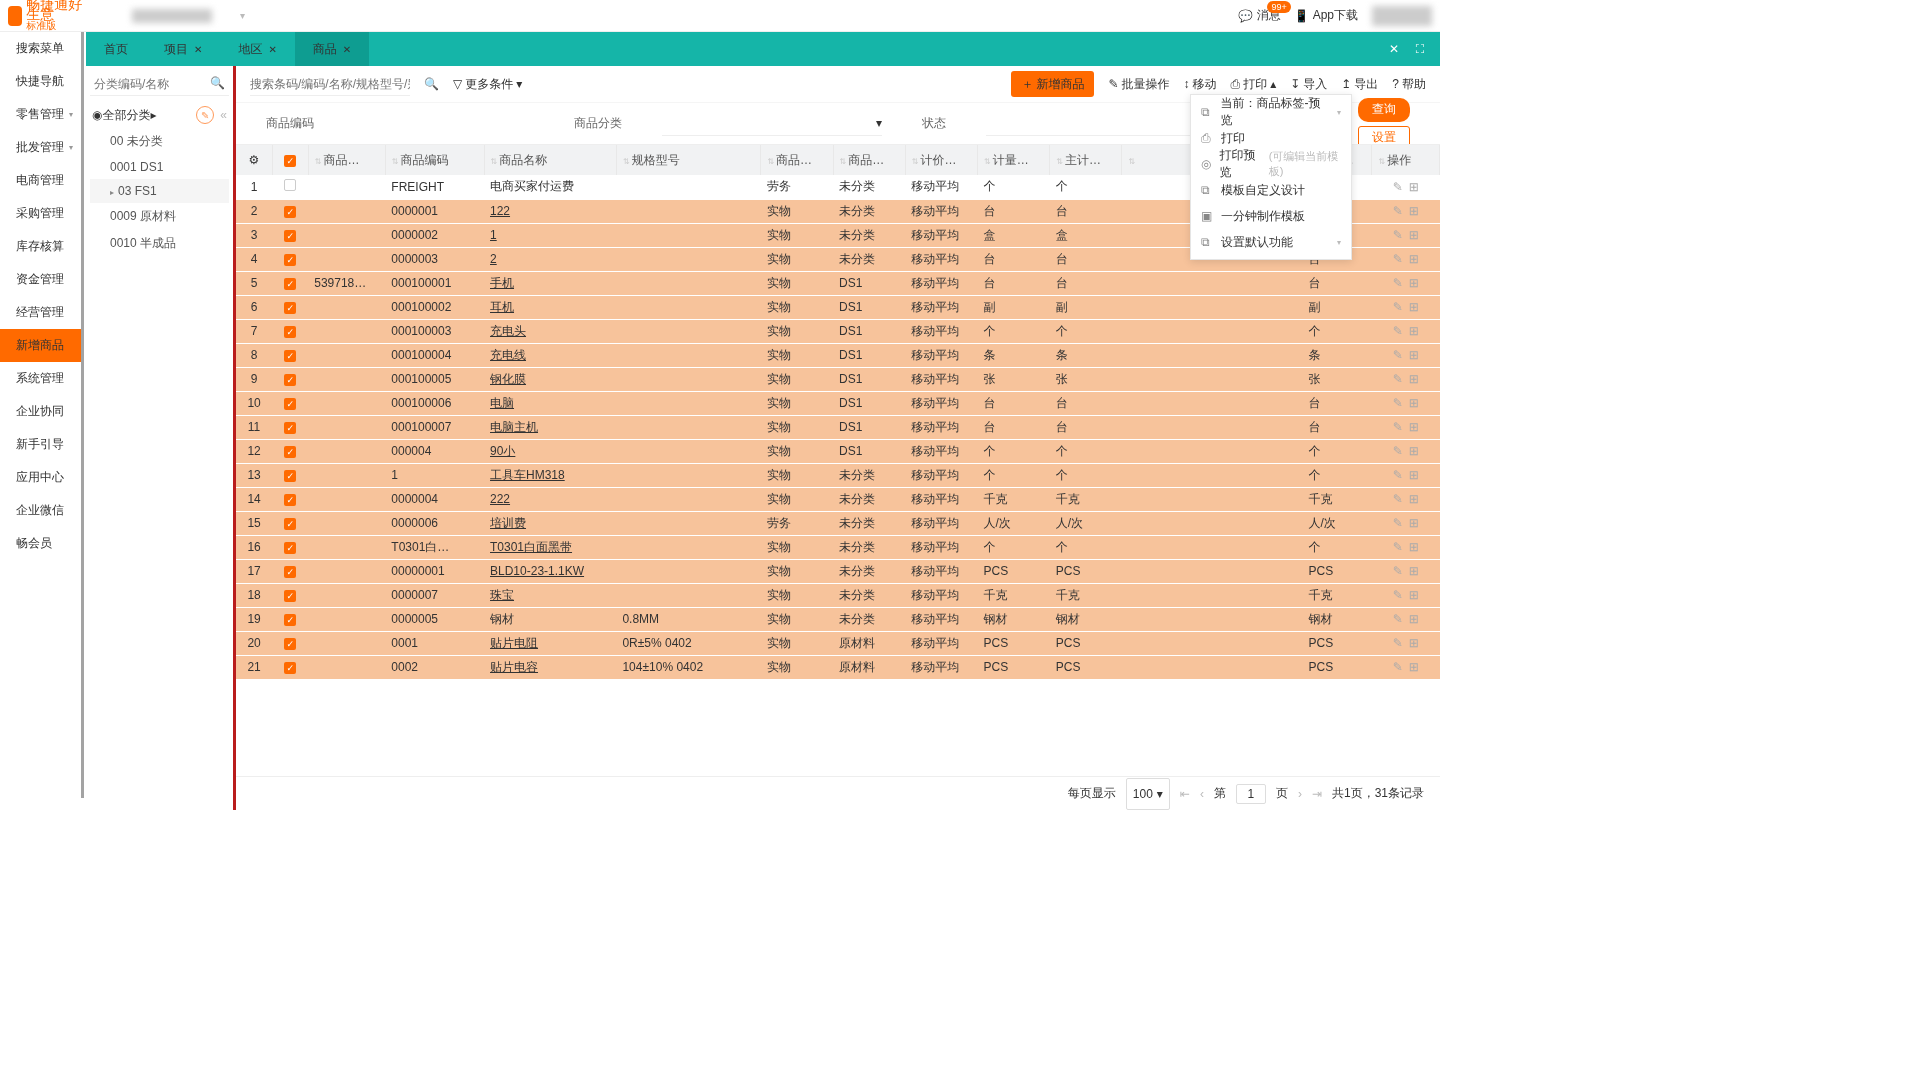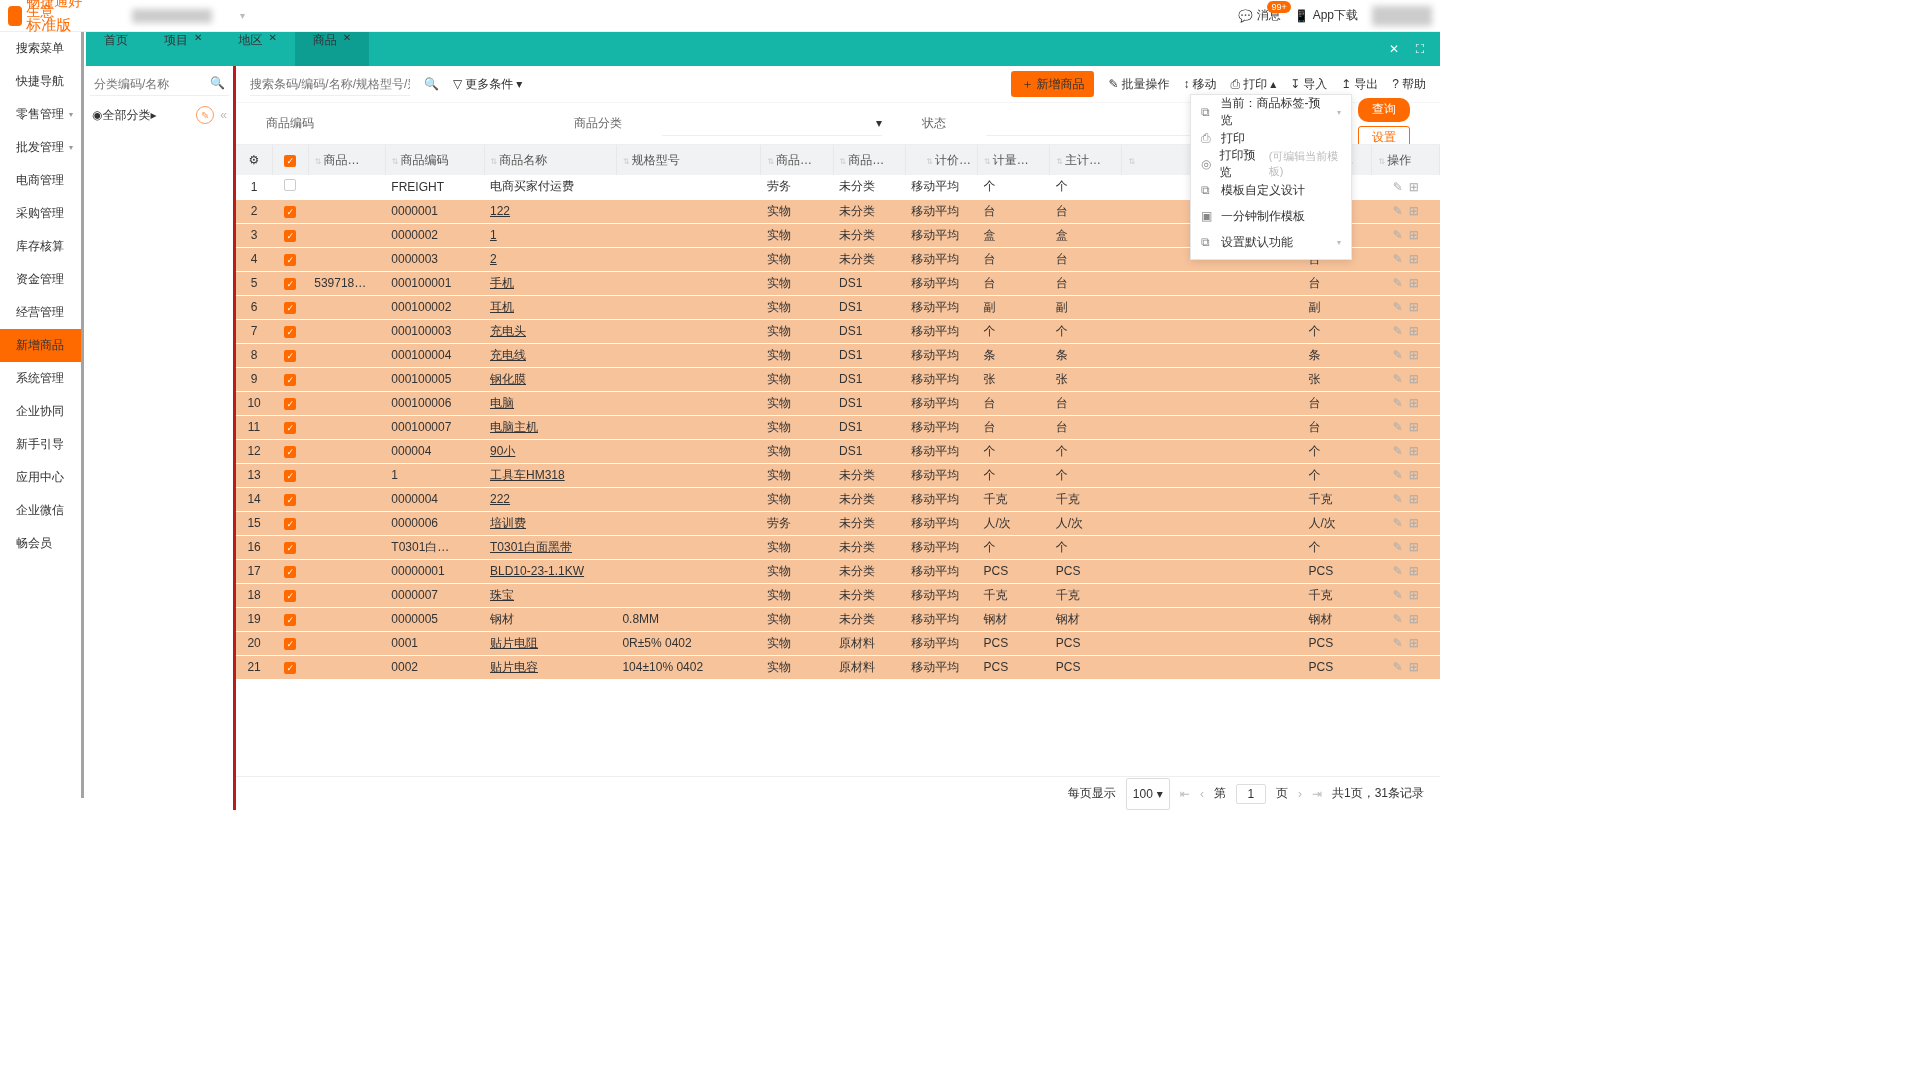--- a/index.html
+++ b/index.html
@@ -3,39 +3,39 @@
 <meta charset="utf-8">
 <style>
 *{margin:0;padding:0;box-sizing:border-box;font-family:"Microsoft YaHei",Arial,sans-serif;font-size:12px;color:#333}
 body{background:#fff;width:1440px;height:810px;overflow:hidden;position:relative}
 
 
 .topbar{height:32px;display:flex;align-items:center;padding:0 8px;border-bottom:1px solid #eee}
 .logo{width:78px;height:28px;display:flex;align-items:center}
 .logo-icon{width:20px;height:20px;background:#ff6a00;border-radius:4px;position:relative;margin-right:4px}
 .logo-txt{color:#ff6a00;font-size:14px;line-height:10px}
-.logo-sub{color:#ff6a00;font-size:15px}
+.logo-sub{color:#ff6a00;font-size:10px}
 .company-select{margin-left:30px;padding:4px 16px;display:flex;align-items:center;color:#999;cursor:pointer}
 .company-select .blur{filter:blur(3px);width:80px;height:14px;background:#ccc}
 .chev{margin-left:28px;color:#bbb;font-size:10px}
 .top-right{margin-left:auto;display:flex;align-items:center;gap:14px}
 .badge-wrap{position:relative}
 .badge{position:absolute;top:-6px;right:-10px;background:#ff6a00;color:#fff;font-size:9px;padding:0 4px;border-radius:8px;line-height:12px}
 .top-icon{color:#666;cursor:pointer;display:flex;align-items:center;gap:3px}
 .avatar-blur{width:60px;height:20px;background:#ccc;filter:blur(3px)}
 
 
 .sidebar{position:absolute;left:0;top:32px;width:84px;bottom:12px;background:#fff;border-right:3px solid #a3a3a3}
 .sidebar-item{height:33px;display:flex;align-items:center;padding-left:16px;cursor:pointer;color:#555}
 .sidebar-item.active{background:#ff6a00;color:#fff}
 .sidebar-item .arr{margin-left:auto;margin-right:8px;font-size:8px;color:#999}
 
 
 .tabstrip{position:absolute;left:86px;right:0;top:32px;height:34px;background:#15b5a8;display:flex;align-items:center}
-.tab{height:34px;padding:0 18px;display:flex;color:#fff;cursor:pointer}
+.tab{height:34px;padding:0 18px;display:flex;align-items:center;color:#fff;cursor:pointer}
 .tab.active{background:#0e9d91}
 .tab .close{margin-left:6px;font-size:10px}
 .tab-right{margin-left:auto;display:flex;align-items:center;gap:6px;padding-right:10px}
 .tab-right span{color:#fff;cursor:pointer;width:20px;height:20px;display:flex;align-items:center;justify-content:center}
 
 
 .main{position:absolute;left:86px;top:66px;right:0;bottom:0;display:flex}
 
 
 .catpane{width:150px;border-right:3px solid #b91c1c;padding:6px 4px}
@@ -212,20 +212,27 @@
       <input placeholder="分类编码/名称" style="">
       <span class="sicon">🔍</span>
     </div>
     <div class="cat-header">
       <span>◉ </span>
       <span>全部分类</span>
       <span>▸</span>
       <span class="gear">✎</span>
       <span class="cat-collapse">«</span>
     </div>
+    <div id="catitems">
+        <div class="cat-item">00 未分类</div>
+        <div class="cat-item">0001 DS1</div>
+        <div class="cat-item sel"><span class="tri">▸</span>03 FS1</div>
+        <div class="cat-item">0009 原材料</div>
+        <div class="cat-item">0010 半成品</div>
+      </div>
   </div>
 
   <div class="content">
     <div class="toolrow">
       <input class="tool-search" placeholder="搜索条码/编码/名称/规格型号/别名" style="">
       <span class="tool-sicon">🔍</span>
       <span class="tool-more">
         <span>▽</span>
         <span>更多条件</span>
         <span>▾</span>
@@ -319,21 +326,21 @@
         <thead>
             <tr id="thead-row">
               <th class="gear center" style="width: 30px;"><span>⚙</span></th>
               <th class="chkcol" style="width: 30px;"><span class="chk">✓</span></th>
               <th style="width: 62px;"><span class="sort">⇅</span>商品…</th>
               <th style="width: 82px;"><span class="sort">⇅</span>商品编码</th>
               <th style="width: 110px;"><span class="sort">⇅</span>商品名称</th>
               <th style="width: 120px;"><span class="sort">⇅</span>规格型号</th>
               <th style="width: 60px;"><span class="sort">⇅</span>商品…</th>
               <th style="width: 60px;"><span class="sort">⇅</span>商品…</th>
-              <th style="width: 60px; text-align: right;"><span class="sort">⇅</span>计价…</th>
+              <th style="width: 60px;"><span class="sort">⇅</span>计价…</th>
               <th style="width: 60px; margin-top: 40px;"><span class="sort">⇅</span>计量…</th>
               <th style="width: 60px;"><span class="sort">⇅</span>主计…</th>
               <th style="width: 150px;"><span class="sort">⇅</span></th>
               <th style="width: 56px;"><span class="sort">⇅</span>销售…</th>
               <th style="width: 56px;"><span class="sort">⇅</span>操作</th>
             </tr>
           </thead>
         <tbody id="tbody">
             <tr class="">
               <td class="center">1</td>

